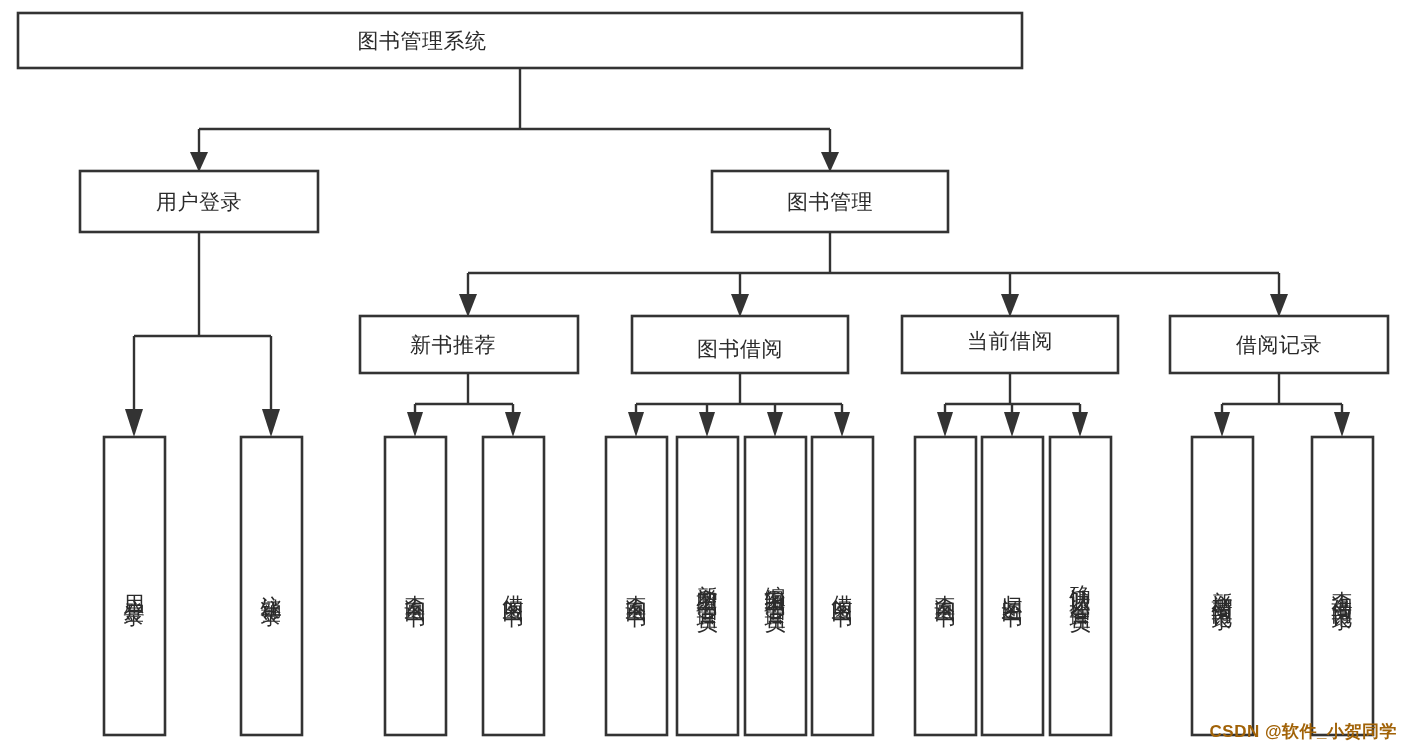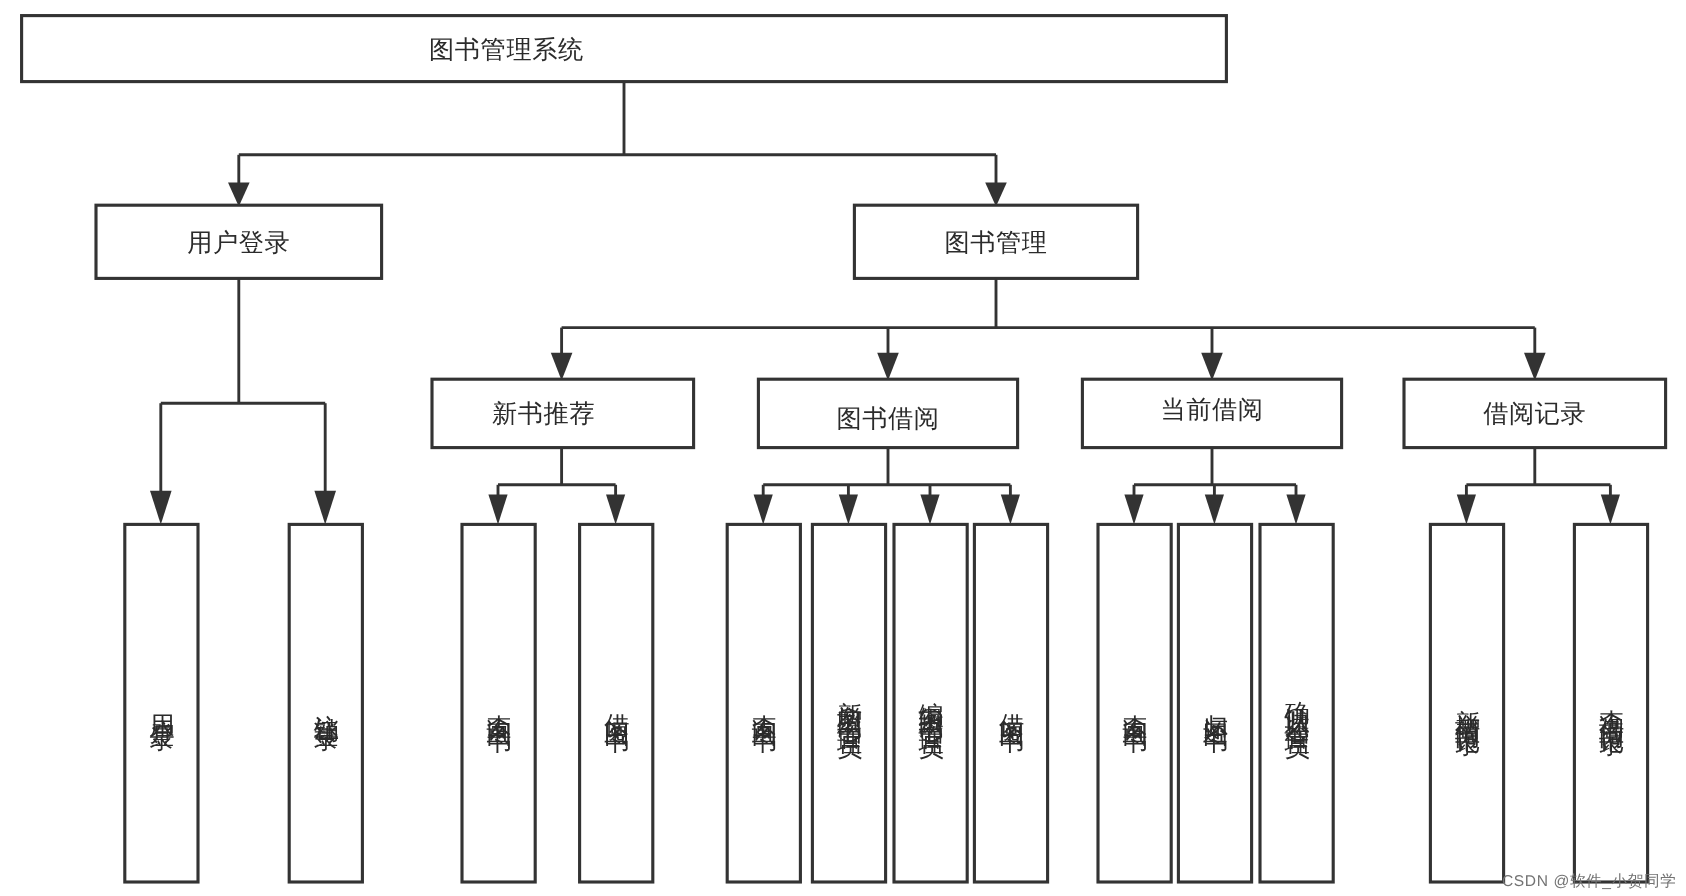--- a/index.html
+++ b/index.html
@@ -57,25 +57,26 @@
     writing-mode: vertical-rl;
     text-orientation: upright;
     font-size: 21px;
     letter-spacing: 4px;
     line-height: 1;
   }
   .watermark {
     position: absolute;
     right: 8px;
     bottom: 4px;
-    font-size: 13px;
-    color: #737373;
+    font-size: 17px;
+    color: #a16207;
     font-family: "Liberation Sans", "DejaVu Sans", sans-serif;
     letter-spacing: 0.5px;
     white-space: nowrap;
+    font-weight: bold;
   }
 </style>
 </head>
 <body>
 
 <div id="canvas">
 
   <svg id="diagram" viewBox="0 0 1405 747">
 
     <g>

